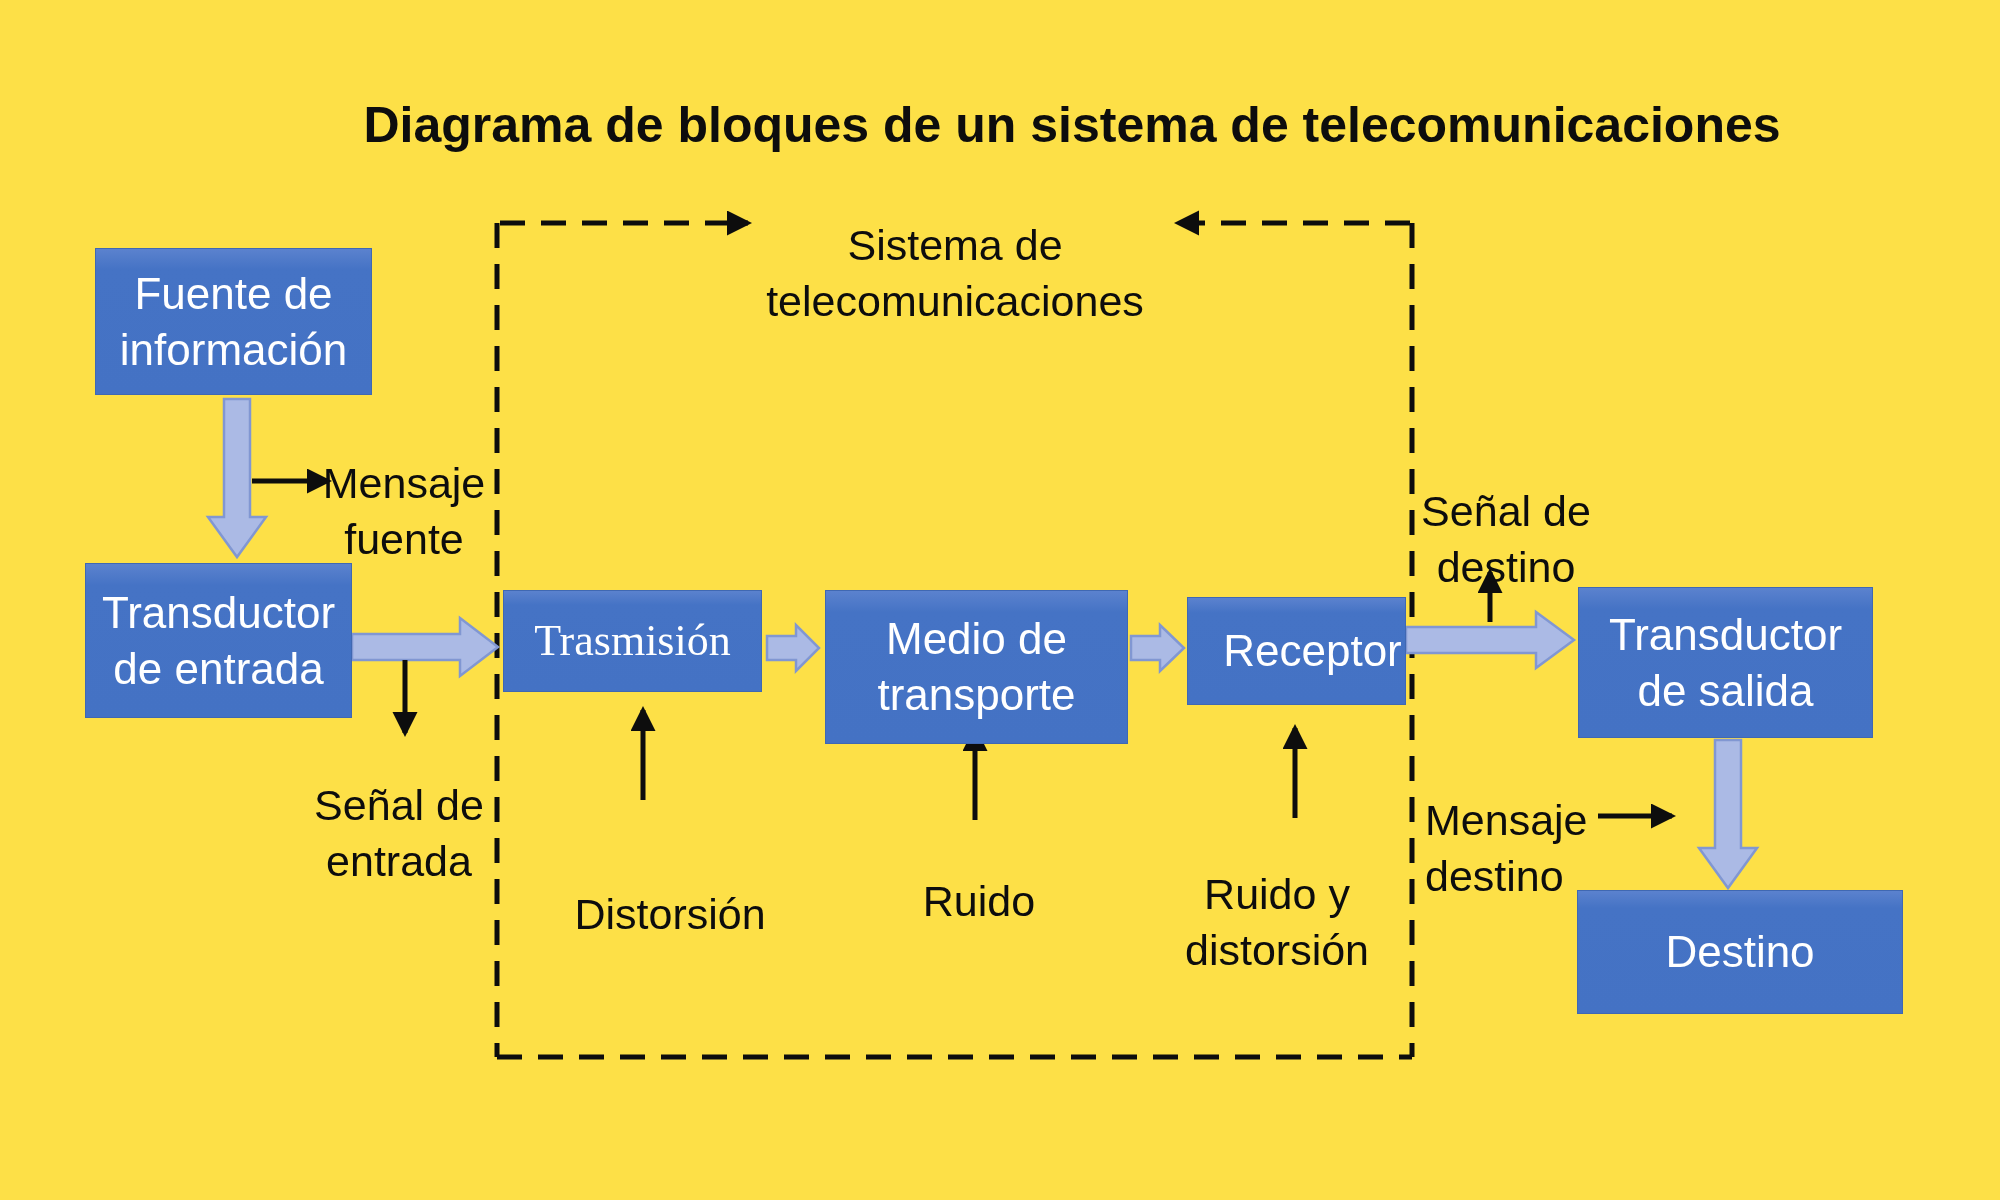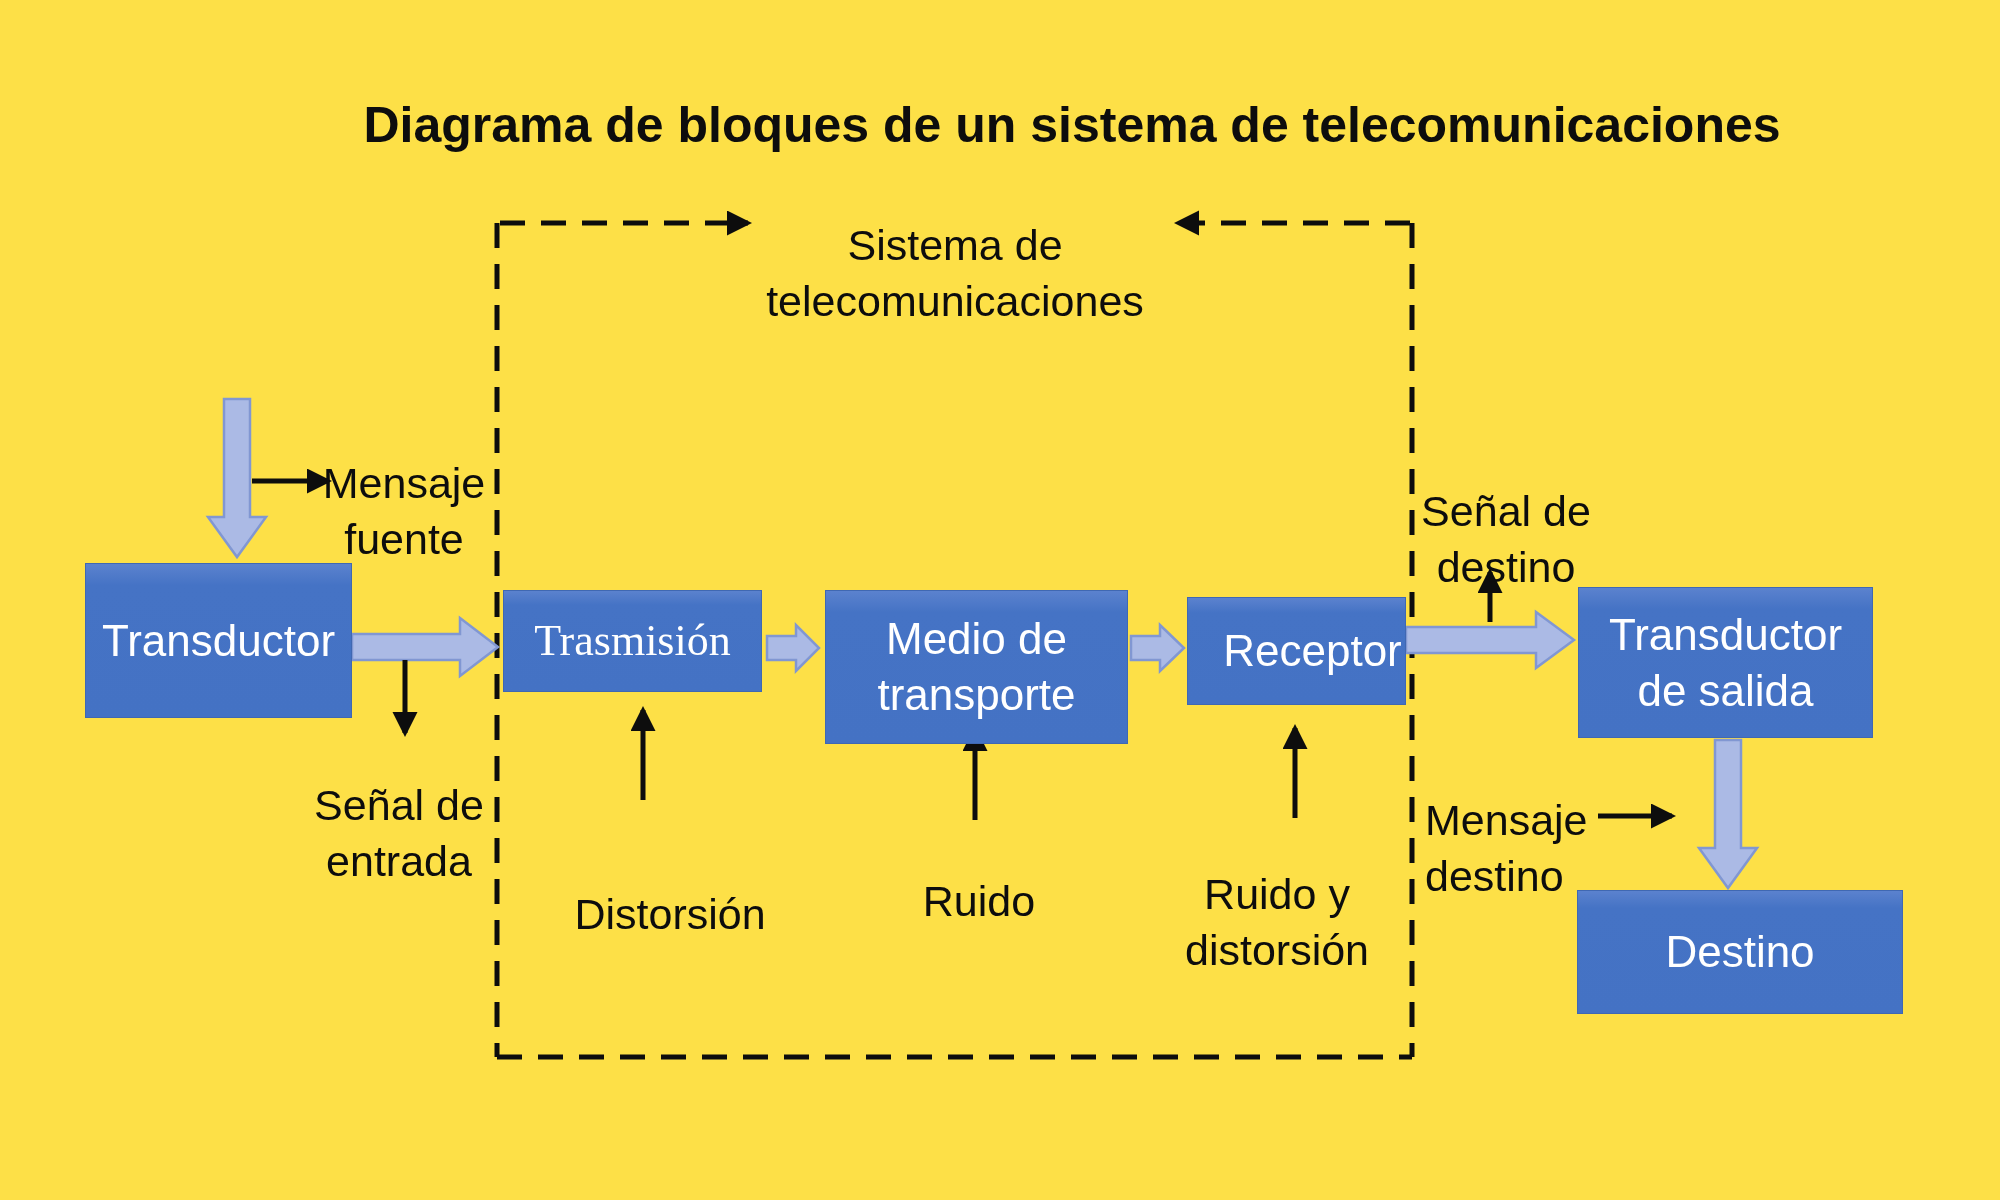--- a/index.html
+++ b/index.html
@@ -71,23 +71,28 @@
     <path d="M1598,816 L1672,816" stroke="#0d0d0d" stroke-width="5" fill="none" marker-end="url(#blackhead)"></path>
   </svg>
 
   <div id="title">Diagrama de bloques de un sistema de telecomunicaciones</div>
 
   <div class="lbl" style="left:955px;top:242px;">
     <div>Sistema de</div>
     <div>telecomunicaciones</div>
   </div>
 
+  <div class="box" style="left:95px;top:248px;width:277px;height:147px;">
+    <div>Fuente de</div>
+    <div>información</div>
+  </div>
 
   <div class="box" style="left:85px;top:563px;width:267px;height:155px;">
     <div>Transductor</div>
+    <div>de entrada</div>
   </div>
 
   <div class="box" style="left:503px;top:590px;width:259px;height:102px;font-family:Liberation Serif, serif;">
     <div>Trasmisión</div>
   </div>
 
   <div class="box" style="left:825px;top:590px;width:303px;height:154px;">
     <div>Medio de</div>
     <div>transporte</div>
   </div>

